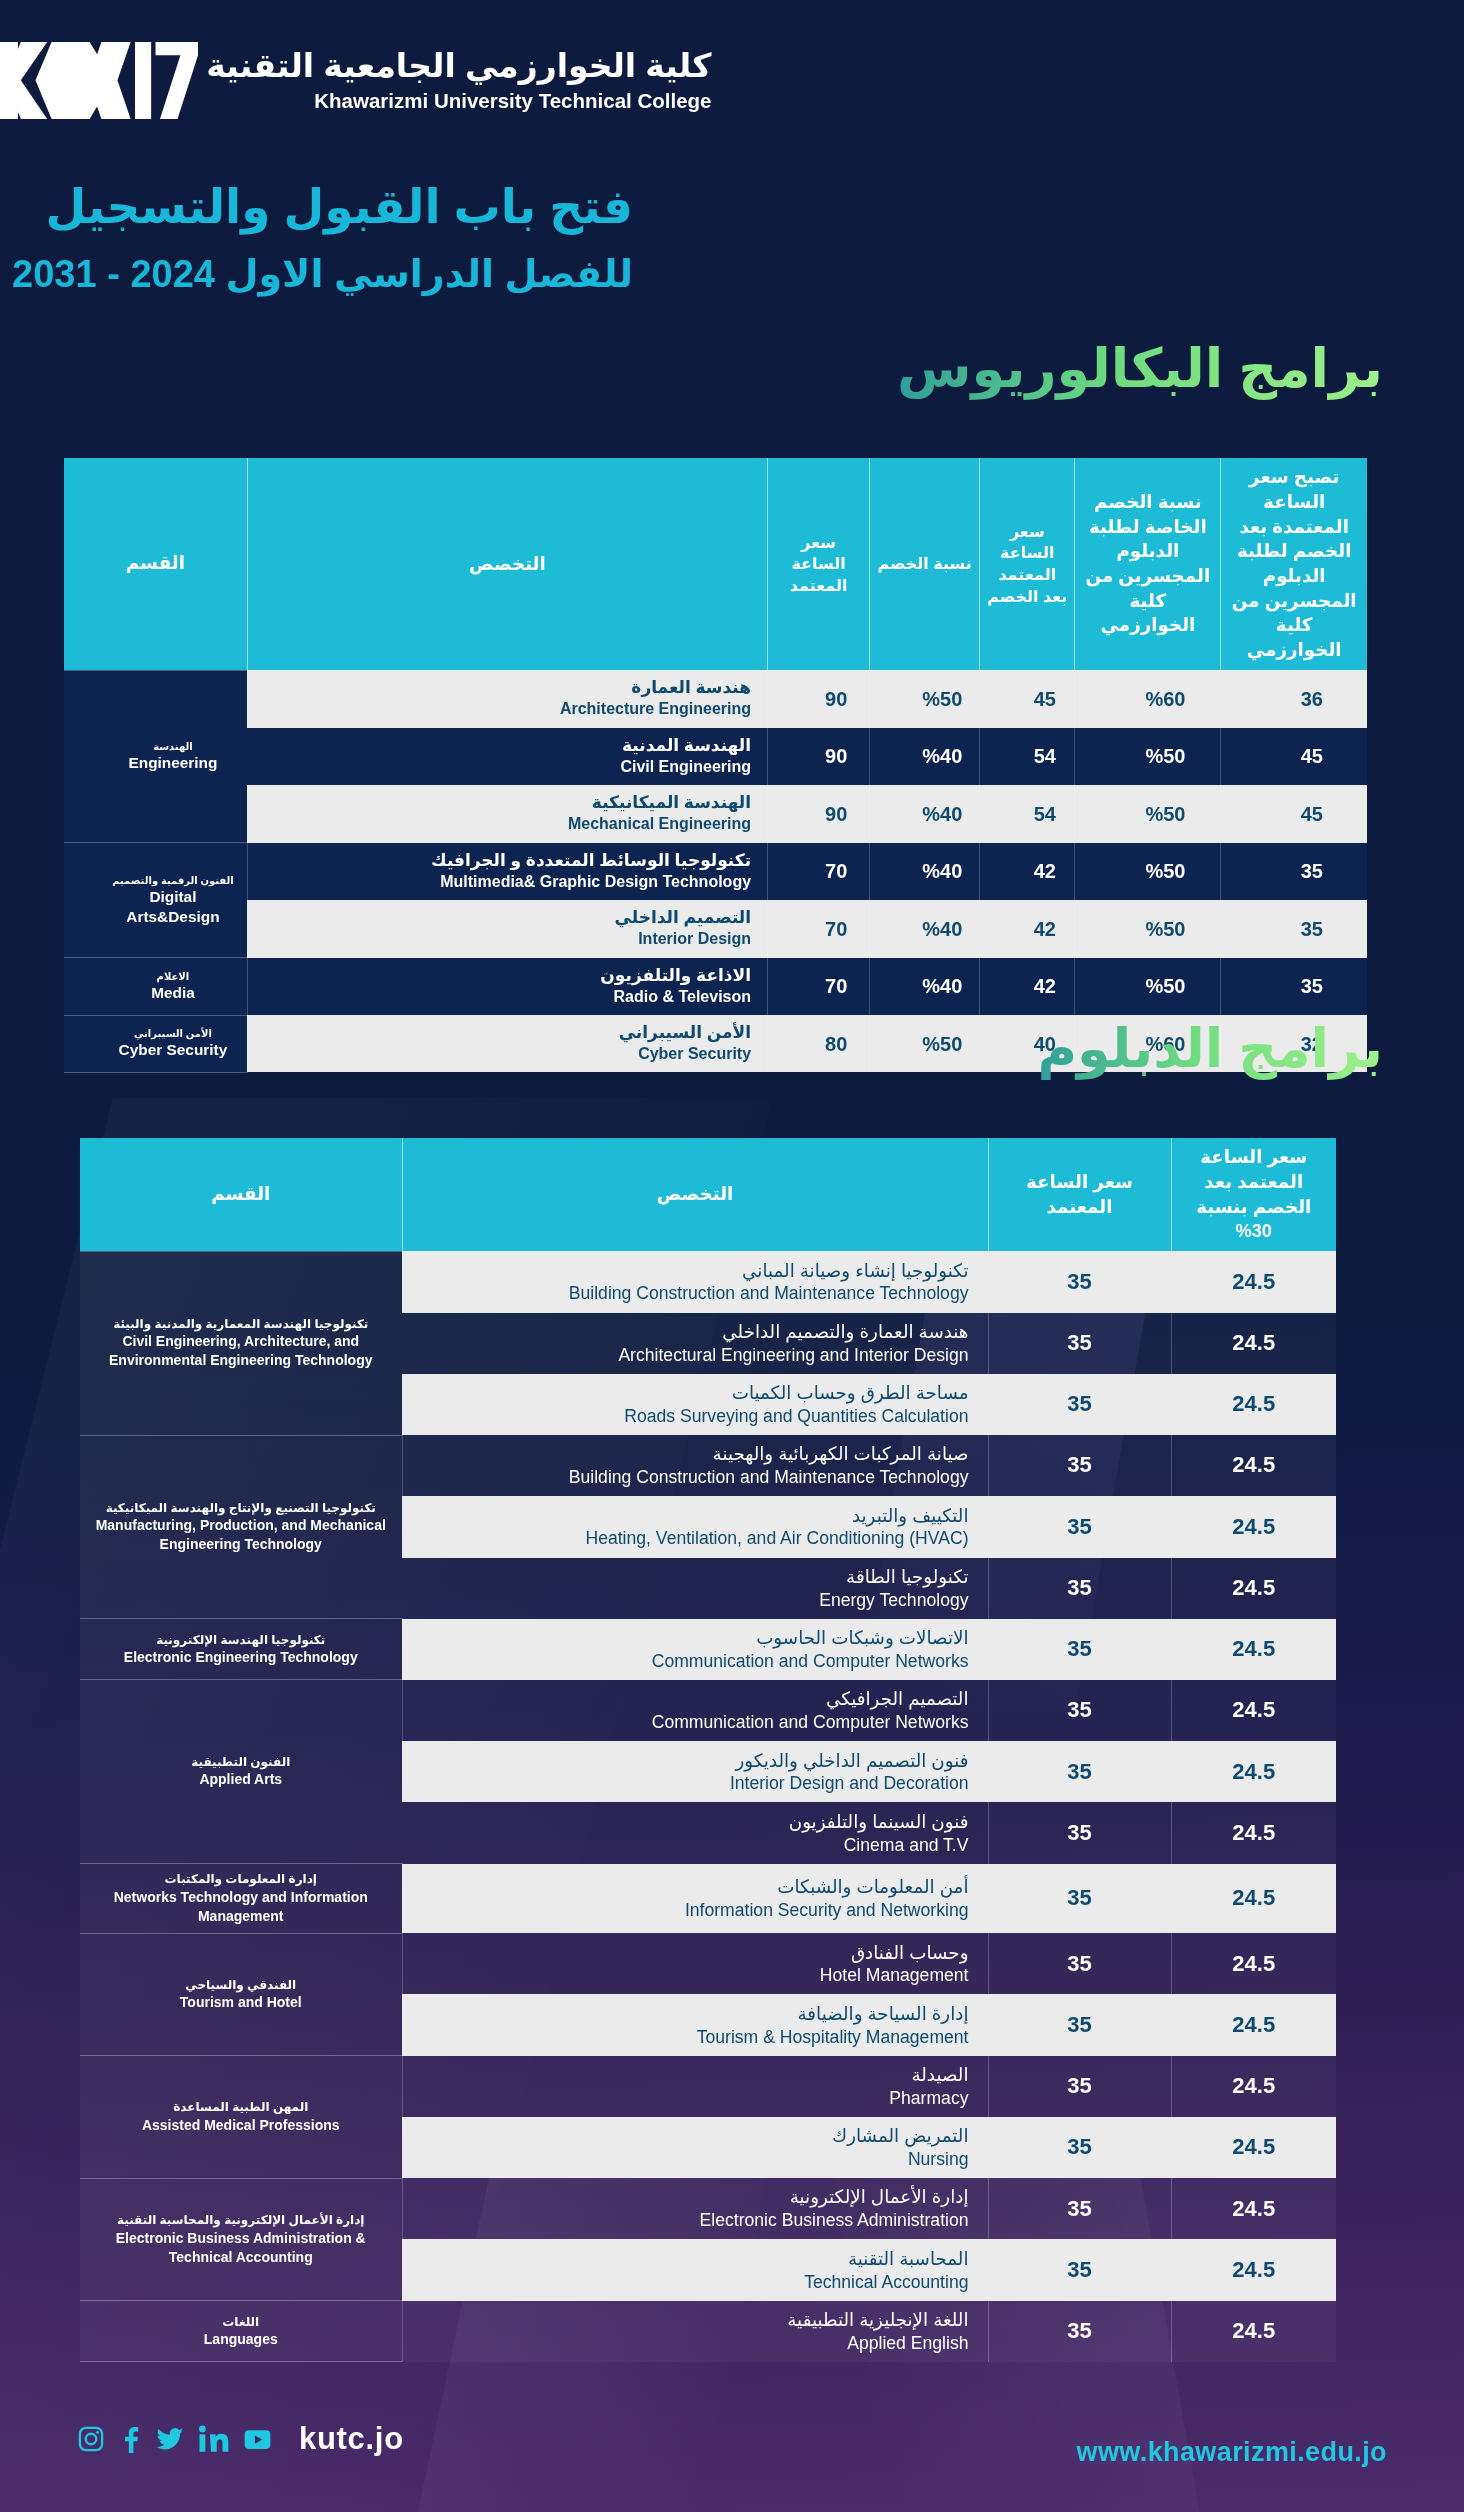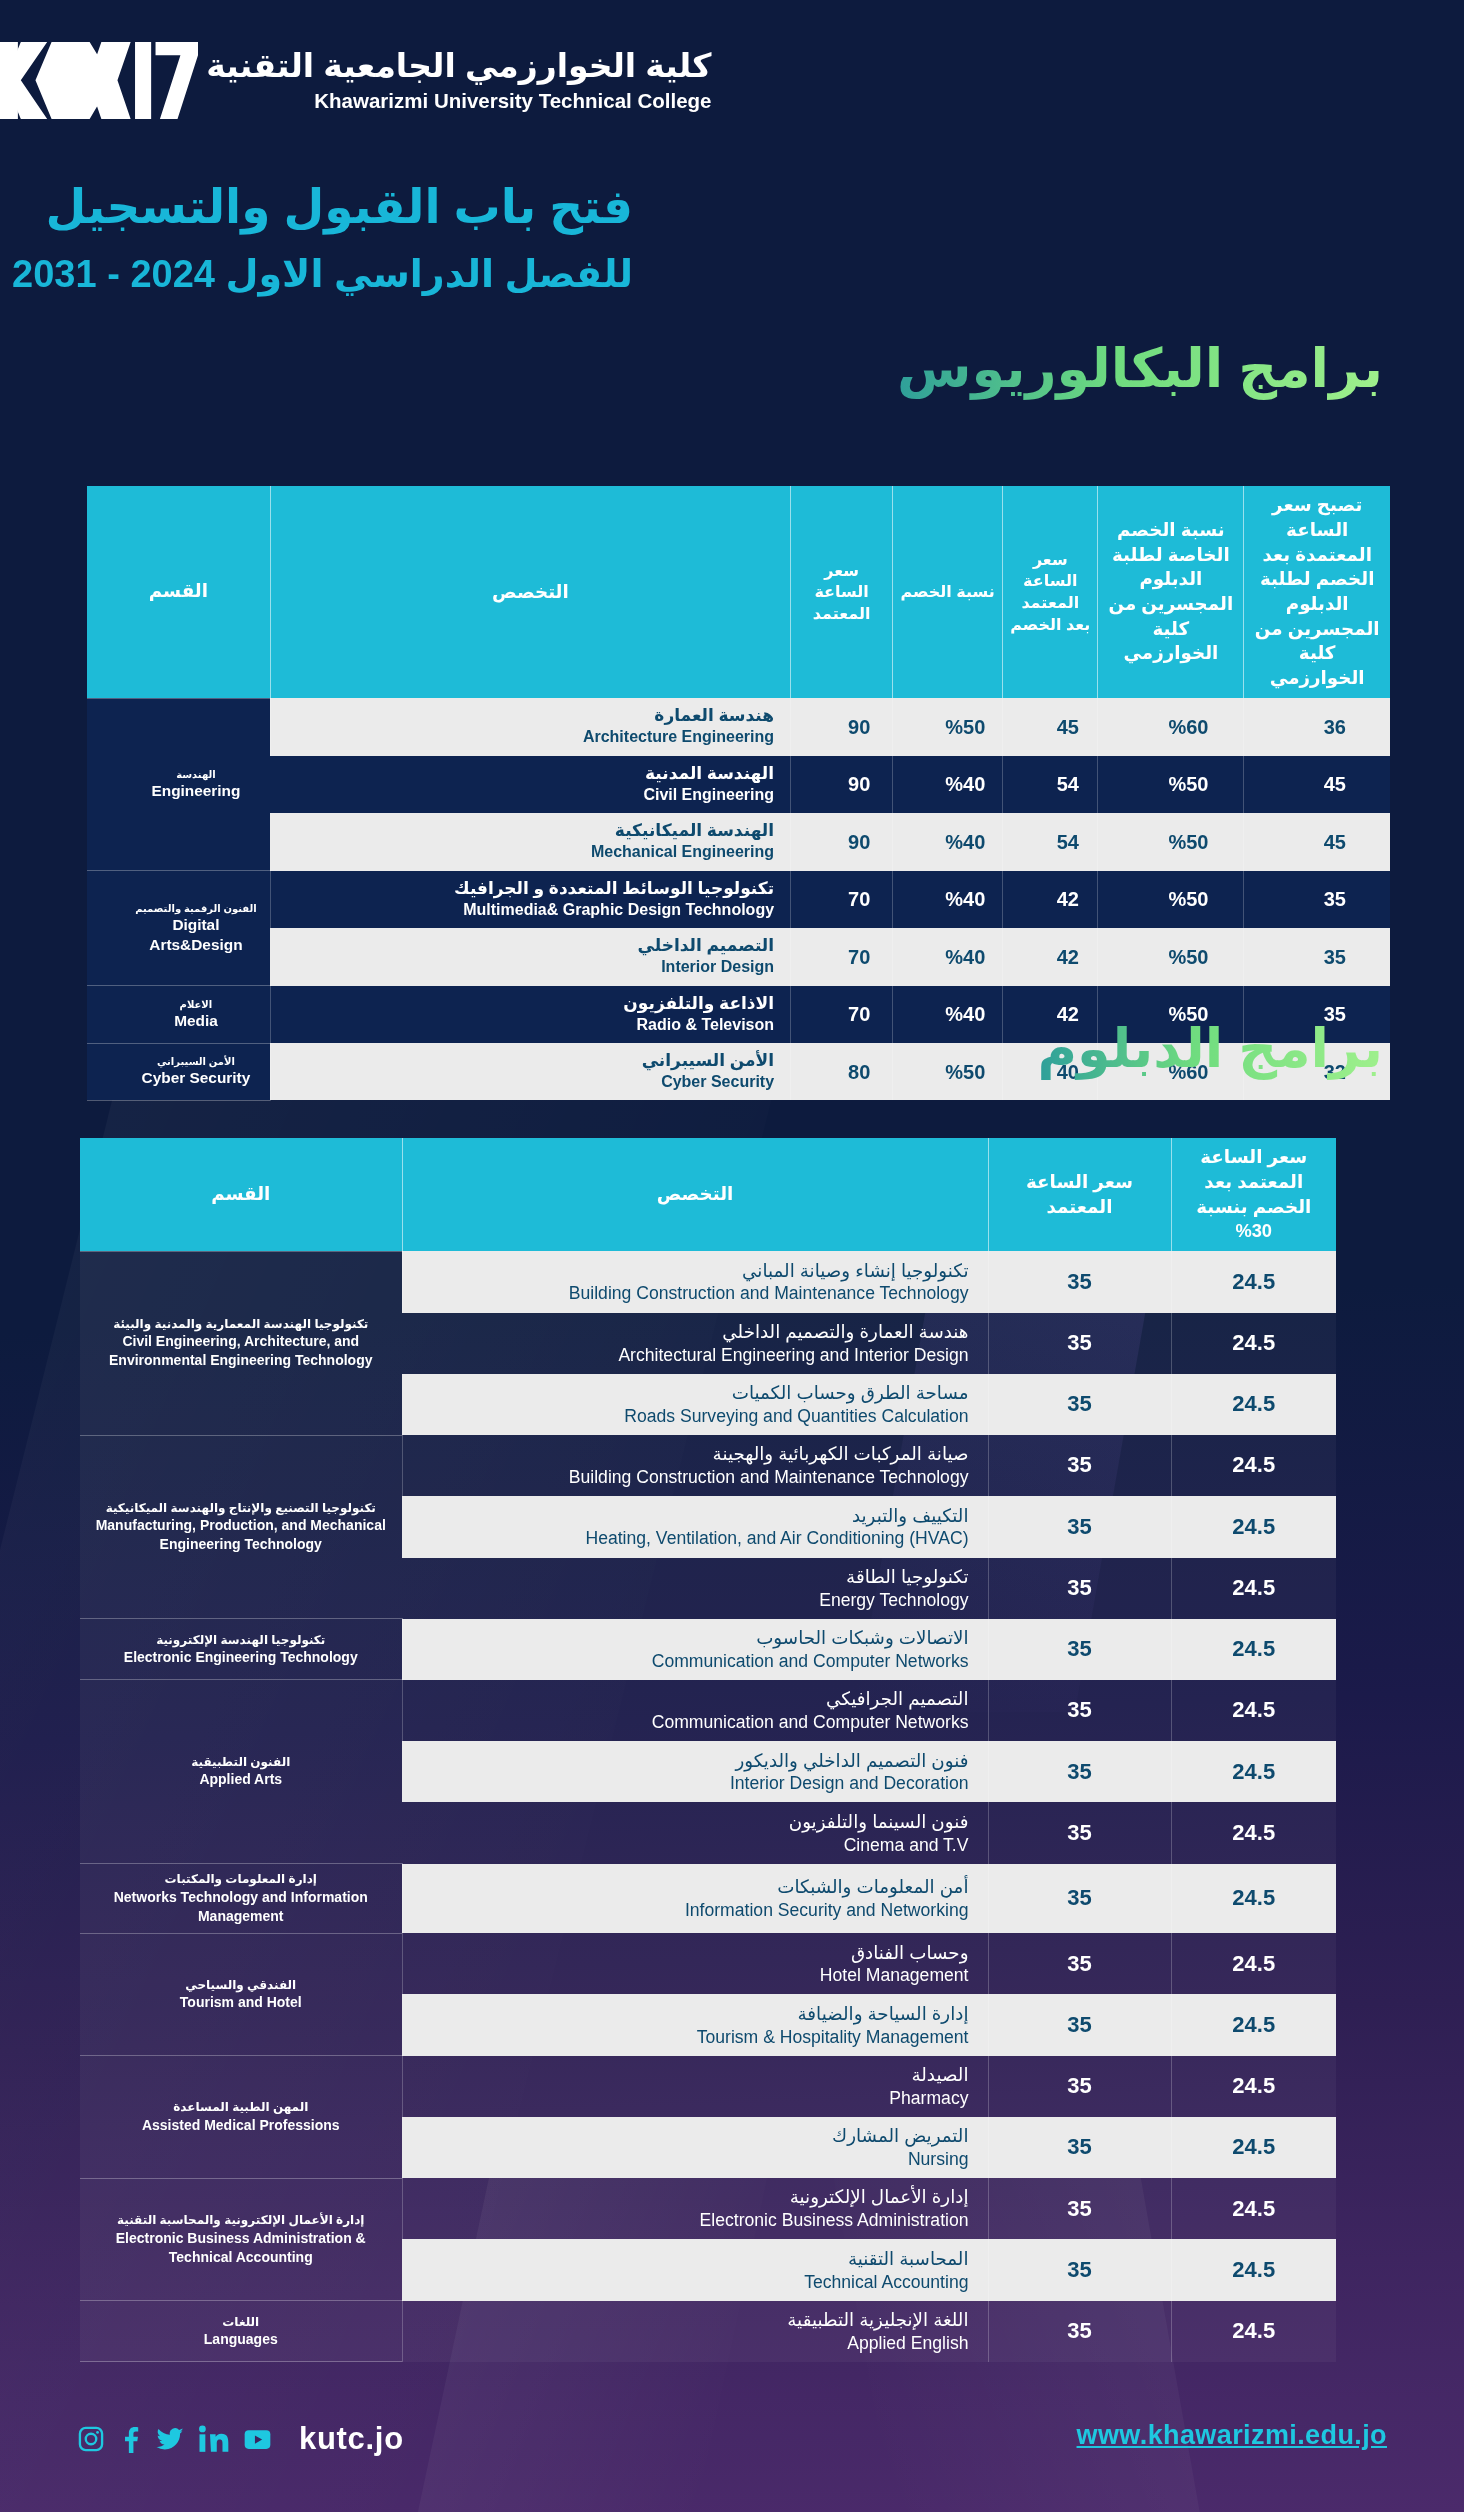--- a/index.html
+++ b/index.html
@@ -80,21 +80,21 @@
   }
   .tbl thead th:last-child { border-left:none; }
   .tbl tbody td {
     text-align:center; vertical-align:middle; padding:7.3px 8.8px;
     border-left:0.7px solid rgba(255,255,255,0.22);
     line-height:1.3;
   }
   .tbl tbody td:last-child { border-left:none; }
 
   
-  #tbl-bachelor { right:74px; top:458px; width:1303px;margin-top:28px; }
+  #tbl-bachelor { right:97px; top:458px; width:1303px; }
   #tbl-bachelor thead th { font-size:16px; height:70px; }
   #tbl-bachelor thead th.h-wide { font-size:18.3px; }
   #tbl-bachelor tbody tr.light td { background:#ebebeb; color:#0e4a6e; }
   #tbl-bachelor tbody tr.dark  td { background:#0d2350; color:#ffffff; }
   #tbl-bachelor tbody td { font-size:20px; font-weight:bold; height:50px;padding-left:44px; }
   #tbl-bachelor td.spec { text-align:right; font-weight:bold; font-size:16px; padding-right:16px; }
   #tbl-bachelor td.spec .ar { font-size:17px; display:block; }
   #tbl-bachelor td.spec .en { font-size:16px; display:block; direction:ltr; text-align:right; }
   #tbl-bachelor td.dept {
     background:#0d2350 !important; color:#ffffff !important;
@@ -122,21 +122,21 @@
     font-size:14px; font-weight:bold; text-align:center; padding:7.3px 13px;
   }
   #tbl-diploma td.dept .ar { display:block; font-size:12px; line-height:1.35; }
   #tbl-diploma td.dept .en { display:block; font-size:14px; line-height:1.35; direction:ltr; }
 
   
   .footer { position:absolute; left:0; top:2408px; width:1464px; height:81px; }
   .social { position:absolute; left:77px; top:13px; display:flex; align-items:center; gap:13px; direction:ltr; }
   .social svg { display:block; }
   .handle { font-size:31px; font-weight:bold; color:#ffffff; margin-left:13px; letter-spacing:0.7px; }
-  .website { position:absolute; right:77px; top:12px; font-size:27px; font-weight:bold; color:#1ec8e0; direction:ltr; letter-spacing:0.4px;text-decoration:underline; }
+  .website { position:absolute; right:77px; top:29px; font-size:27px; font-weight:bold; color:#1ec8e0; direction:ltr; letter-spacing:0.4px; }
 </style>
 </head>
 <body>
 
 <div id="poster">
 
   <div class="sheen sheen-a"></div>
   <div class="sheen sheen-b"></div>
   <div class="sheen sheen-c"></div>
   <div class="sheen sheen-d"></div>

